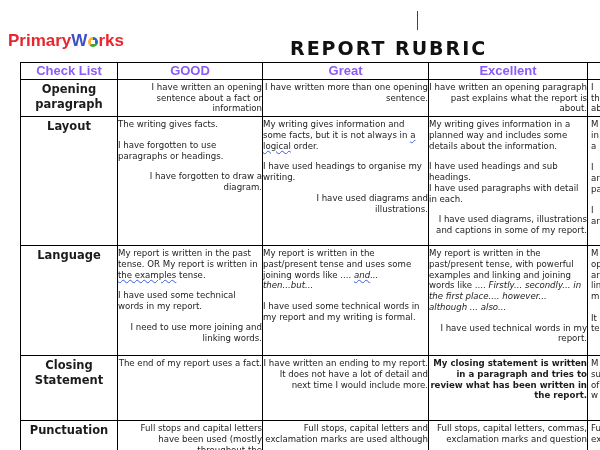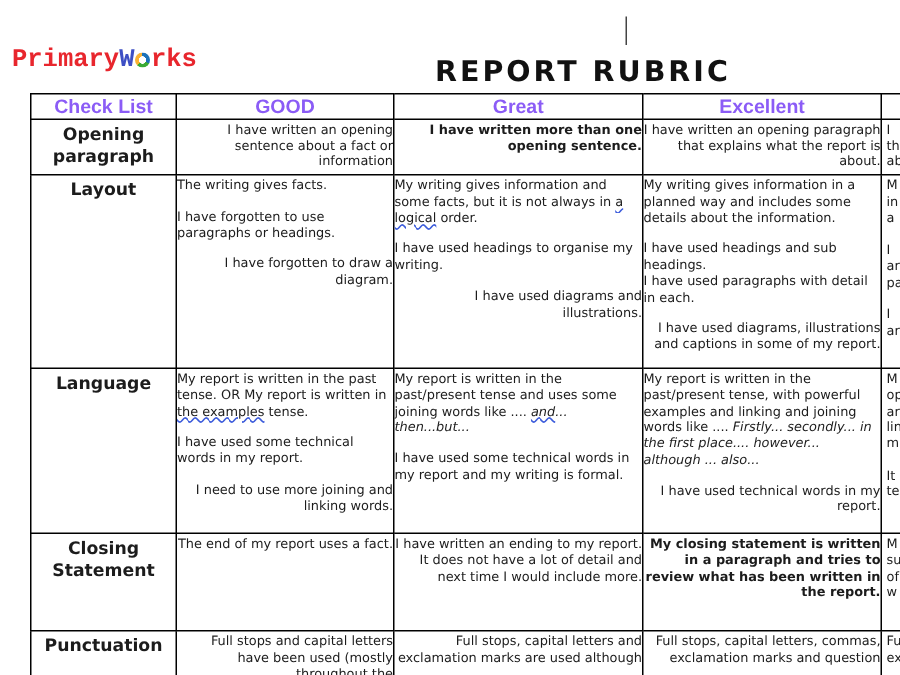--- a/index.html
+++ b/index.html
@@ -1,20 +1,20 @@
 <!DOCTYPE html>
 <html><head>
 <meta charset="utf-8">
 <style>
   html,body{margin:0;padding:0;}
   body{
     width:600px;height:450px;overflow:hidden;position:relative;
     background:#ffffff;font-family:"DejaVu Sans",sans-serif;color:#1c1c1c;
   }
-  .logo{position:absolute;left:8px;top:31px;font-family:Liberation Mono, monospace;
+  .logo{position:absolute;left:8px;top:31px;font-family:Liberation Sans, sans-serif;
     font-weight:bold;font-size:17px;letter-spacing:0;}
   .logo .p1,.logo .p3{color:#e8262d;}
   .logo .p2{color:#3d4fc4;}
   .logo .omark{display:inline-block;width:10px;height:10px;border-radius:50%;
     vertical-align:baseline;margin:0 0.5px -0.5px 0.5px;
     background:radial-gradient(circle at 50% 50%, #ffffff 0 2.4px, rgba(0,0,0,0) 2.5px),
                conic-gradient(#1d71b8 0 33%, #3aaa35 33% 62%, #f9b233 62% 100%);}
   .title{position:absolute;left:290px;top:37px;font-size:19px;font-weight:bold;
     letter-spacing:2px;color:#111;}
   .caret{position:absolute;left:417px;top:11px;width:1px;height:19px;background:#444;}
@@ -63,24 +63,24 @@
         <th></th>
       </tr>
   </thead>
   <tbody id="table-body">
       <tr>
         <td class="rowlabel">Opening paragraph</td>
         <td>
           <div class="para"><span style="white-space: pre-line;">I have written an  opening sentence about a fact or information</span></div>
         </td>
         <td>
-          <div class="para"><span style="white-space: pre-line; font-weight: bold;">I have written more than one opening sentence.</span></div>
+          <div class="para"><span style="white-space: pre-line;">I have written more than one opening sentence.</span></div>
         </td>
         <td>
-          <div class="para"><span style="white-space: pre-line;">I have written an opening paragraph that explains what the report is about.</span></div>
+          <div class="para"><span style="white-space: pre-line;">I have written an opening paragraph past explains what the report is about.</span></div>
         </td>
         <td class="cut">I
 th
 ab</td>
       </tr>
       <tr>
         <td class="rowlabel">Layout</td>
         <td>
           <div class="para"><span style="white-space: pre-line;">The writing gives facts.</span></div>
           <div class="para"><span style="white-space: pre-line;">I have forgotten to use paragraphs or headings.</span></div>

